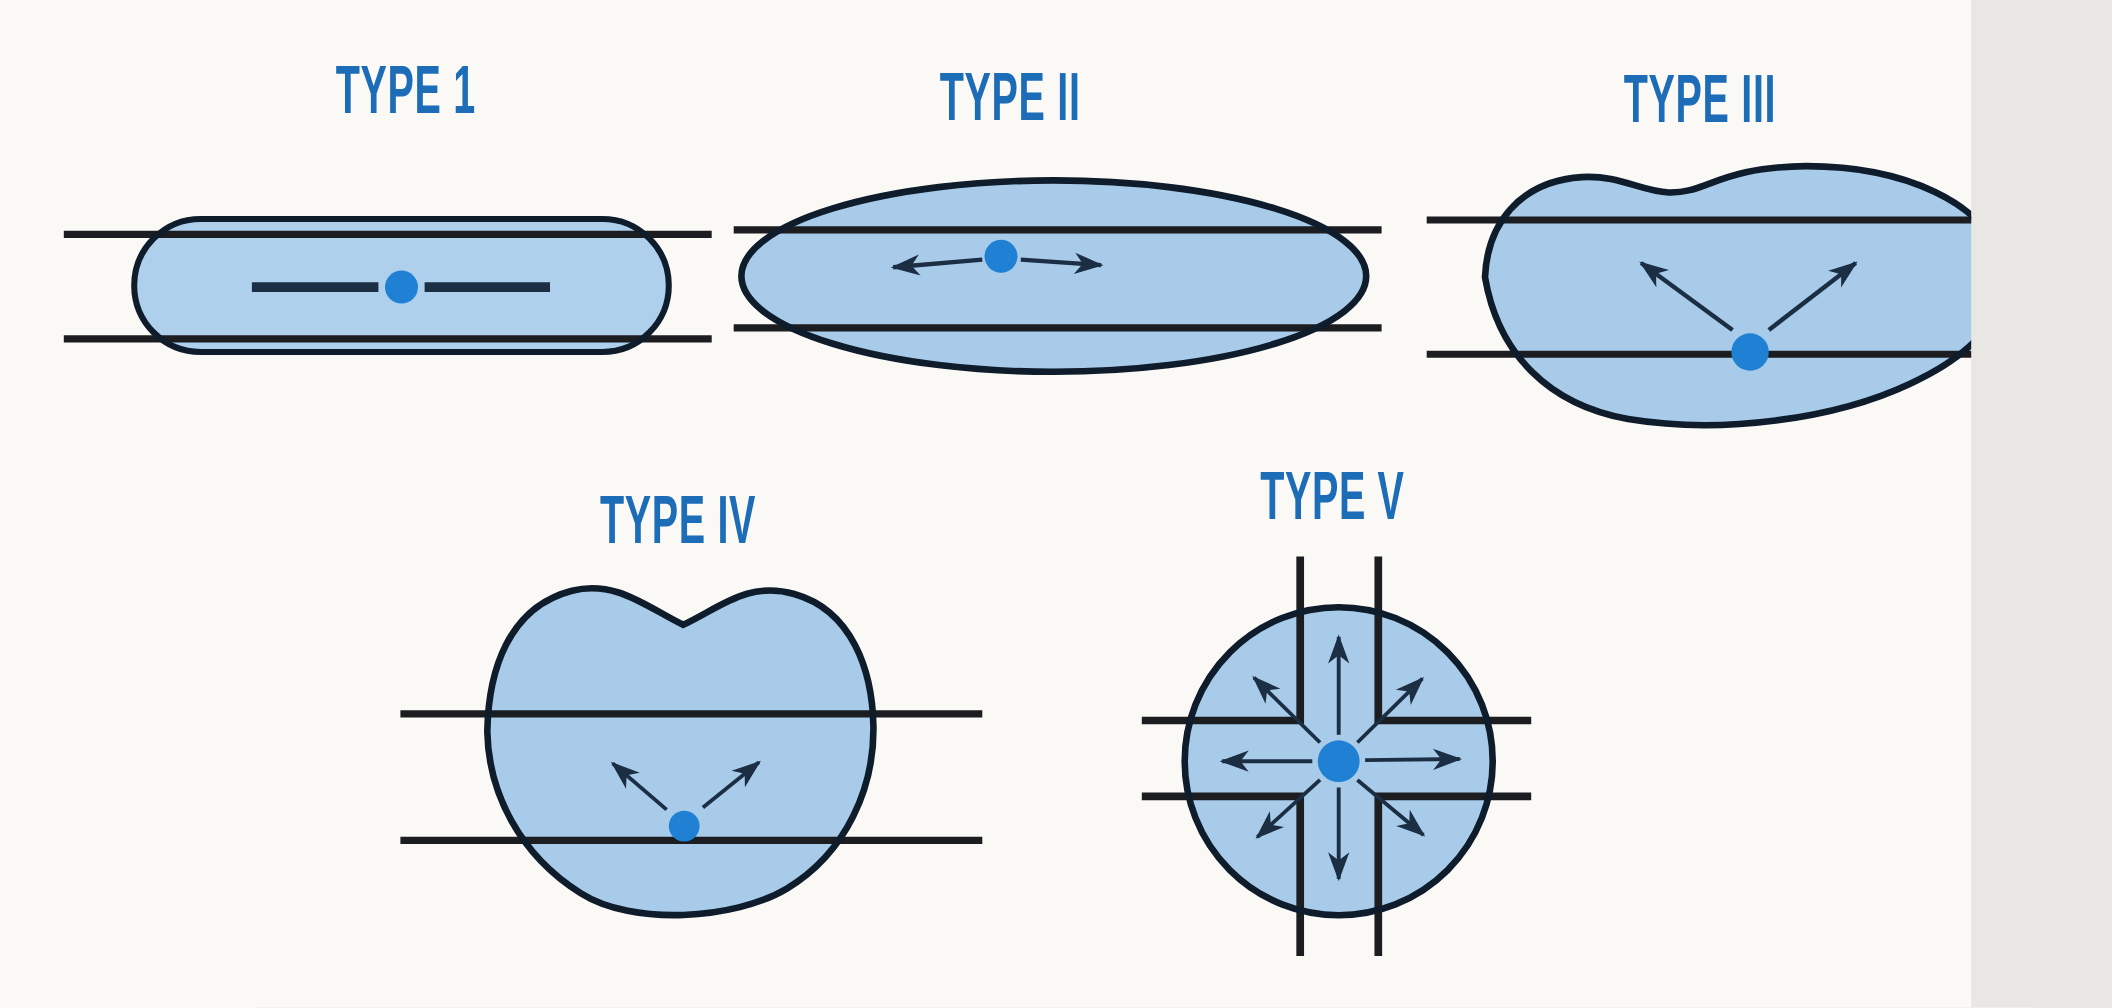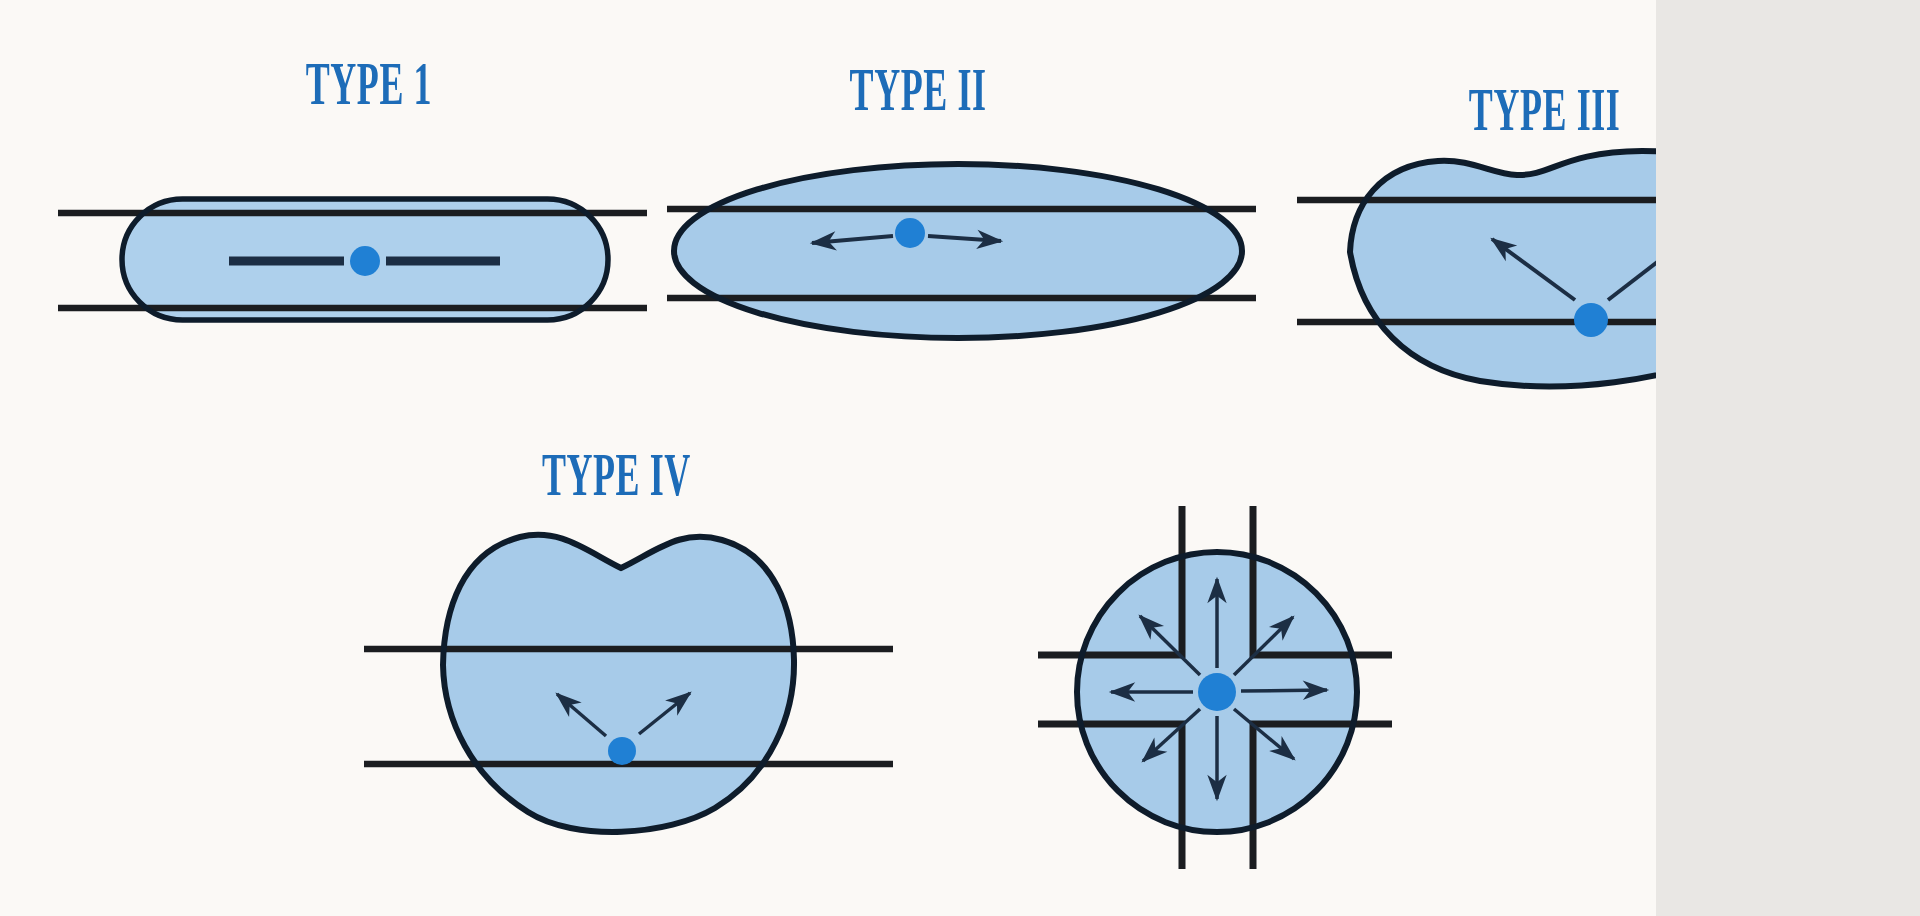--- a/index.html
+++ b/index.html
@@ -1,22 +1,21 @@
 <!DOCTYPE html>
 <html style="--background: #fbf9f6; --title_blue: #1d6cb8; --shape_fill: #a7cbe9; --shape_fill_light: #aed0ec; --shape_outline: #0e1c2b; --plate_line: #1b1d20; --arrow_dark: #1c2e44; --dot_blue: #2080d4;"><head>
 <meta charset="utf-8">
 <style>
   html,body{margin:0;padding:0;}
   body{font-family:"Liberation Sans", sans-serif; background:#e9e7e4;}
   .canvas{
     position:relative;
-    width:1656px; height:916px;
+    width:1792px; height:916px;
     background:var(--background,#fbf9f6);
     overflow:hidden;
-    font-family:Liberation Serif, serif;
   }
   .diagram-svg{position:absolute; left:0; top:0;}
   .panel-title{
     position:absolute;
     width:360px;
     text-align:center;
     font-weight:700;
     font-size:62px;
     line-height:62px;
     color:var(--title_blue,#1d6cb8);
@@ -34,25 +33,28 @@
 <body>
 
 <div class="canvas">
 
   <div class="panel-title" style="left:189px; top:52px;">
     <span class="squeeze">TYPE 1</span>
   </div>
   <div class="panel-title" style="left:738px; top:58px;">
     <span class="squeeze">TYPE II</span>
   </div>
-  <div class="panel-title" style="left:1365px; top:60px;margin-top:18px;">
+  <div class="panel-title" style="left:1365px; top:60px;">
     <span class="squeeze">TYPE III</span>
   </div>
   <div class="panel-title" style="left:436px; top:423px;margin-top:20px;">
     <span class="squeeze">TYPE IV</span>
+  </div>
+  <div class="panel-title" style="left:1031px; top:421px;">
+    <span class="squeeze">TYPE V</span>
   </div>
 
   <svg class="diagram-svg" width="1920" height="916" viewBox="0 0 1920 916">
     <defs>
       <marker id="ah" viewBox="0 0 12 10" refX="11" refY="5" markerWidth="30" markerHeight="22" markerUnits="userSpaceOnUse" orient="auto-start-reverse">
         <path d="M0,0.6 L12,5 L0,9.4 L3.4,5 Z" style="fill:var(--arrow_dark,#1c2e44)"></path>
       </marker>
     </defs>
 
     <g>

